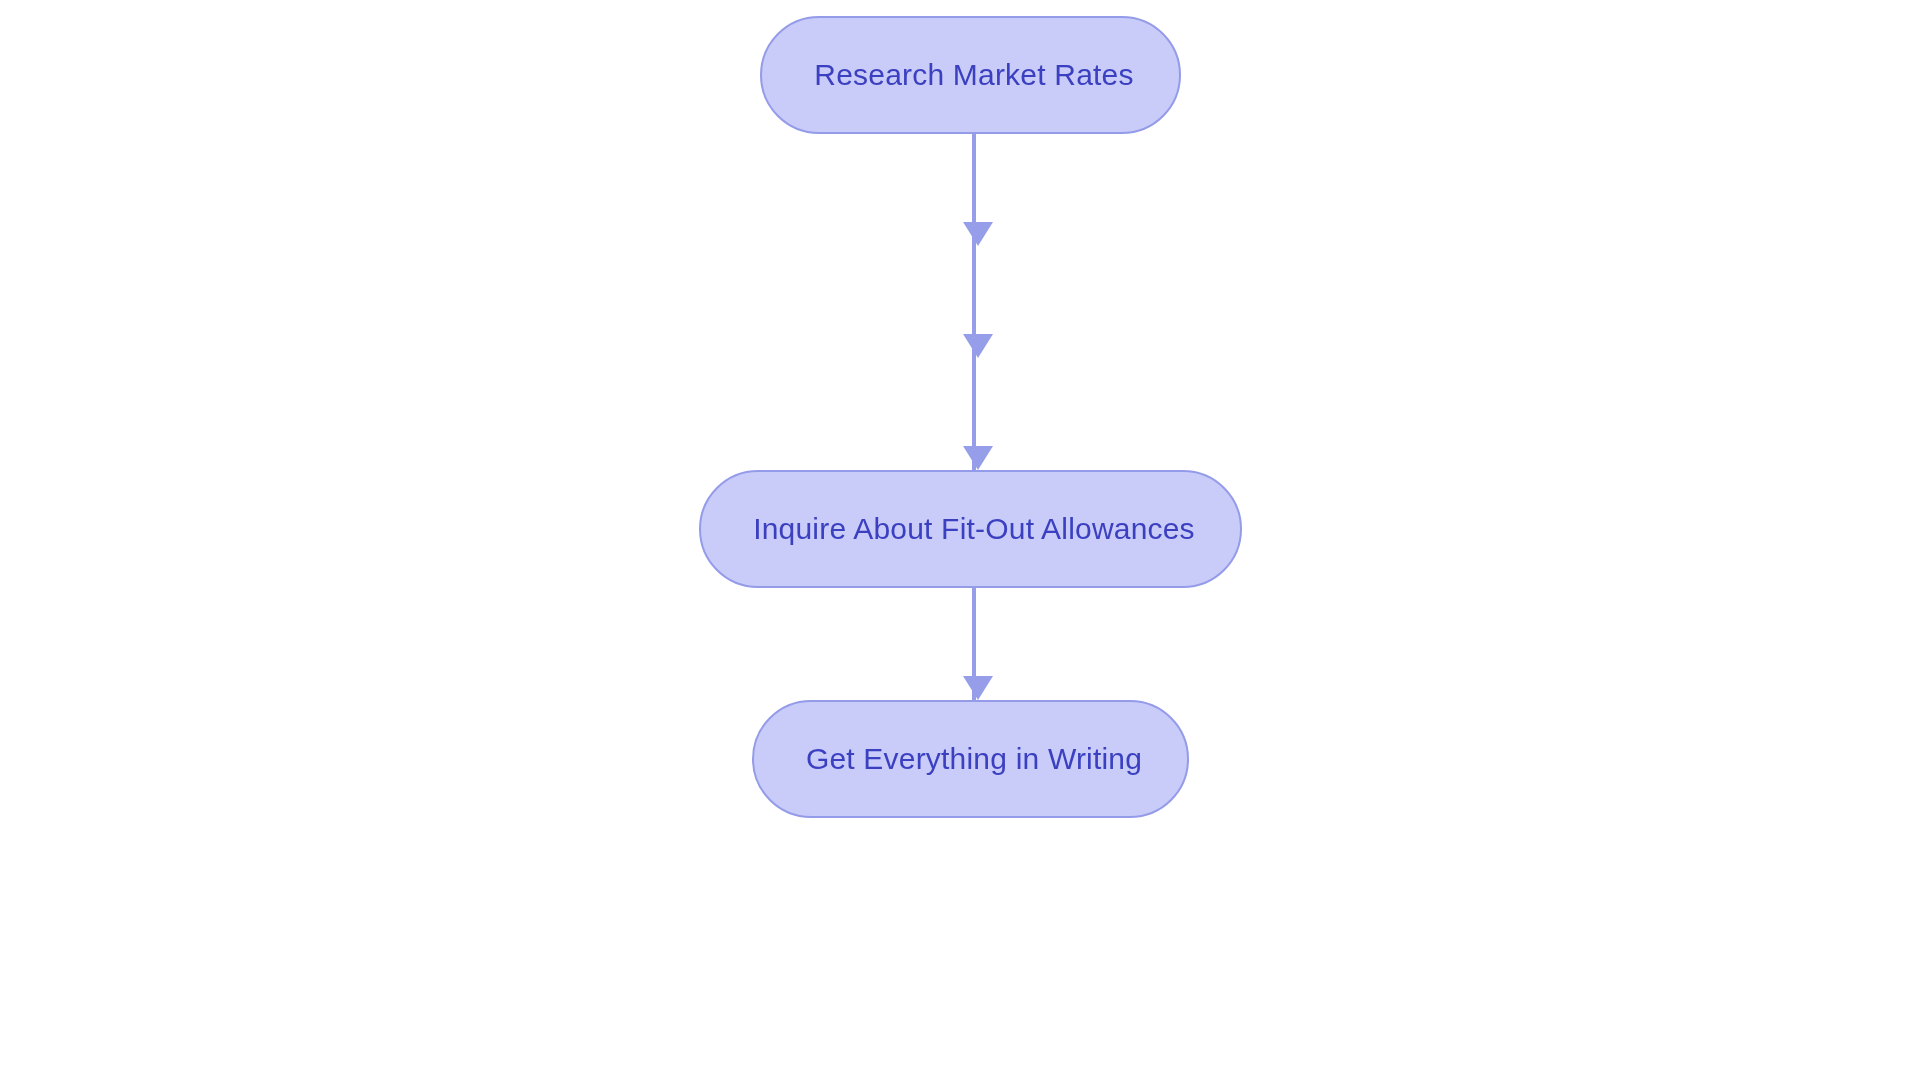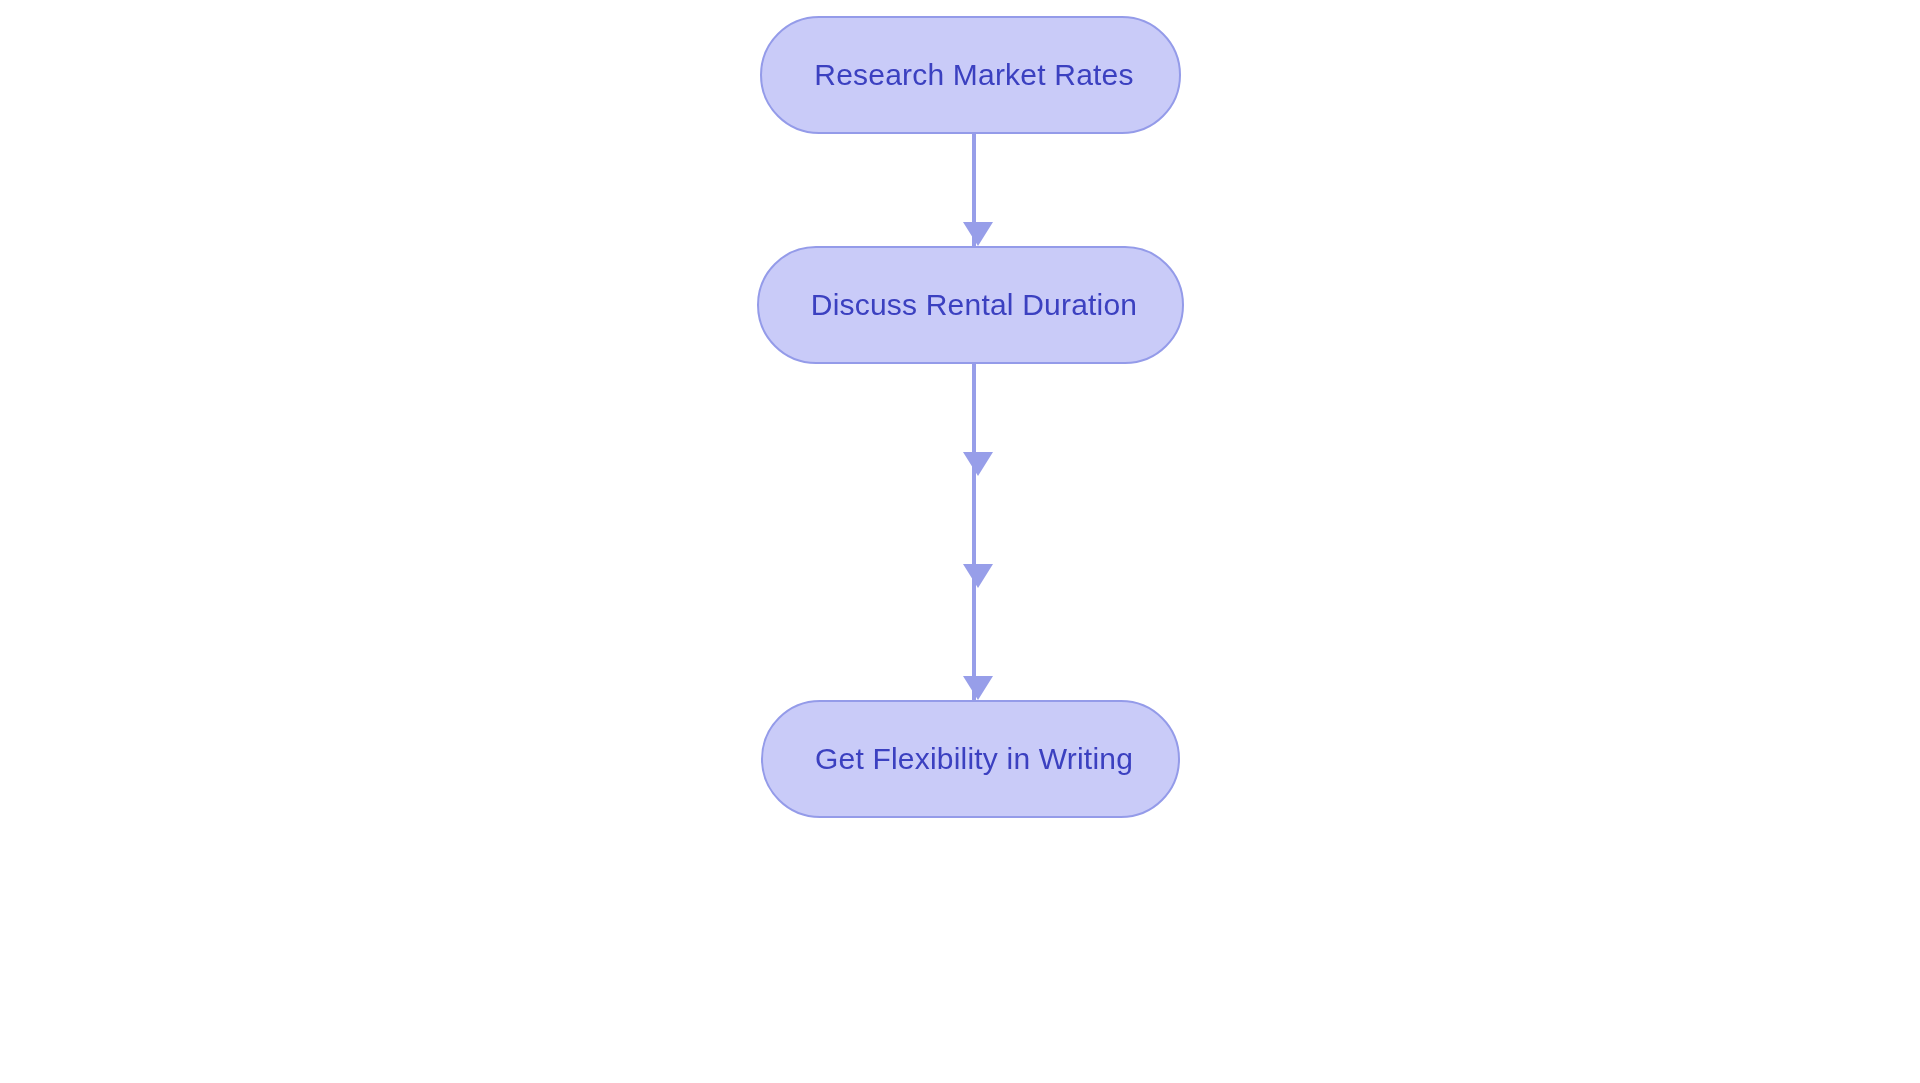--- a/index.html
+++ b/index.html
@@ -79,38 +79,38 @@
 
   <div class="node">
     <span class="node-label">Research Market Rates</span>
   </div>
 
   <div class="connector">
     <div class="line"></div>
     <div class="head"></div>
   </div>
 
-  <div class="node">
-    <span class="node-label">Discuss Rental Duration</span>
-  </div>
-
-  <div class="connector">
-    <div class="line"></div>
-    <div class="head"></div>
-  </div>
-
 
   <div class="connector">
     <div class="line"></div>
     <div class="head"></div>
   </div>
 
 
   <div class="connector">
     <div class="line"></div>
     <div class="head"></div>
   </div>
 
   <div class="node">
-    <span class="node-label">Get Flexibility in Writing</span>
+    <span class="node-label">Inquire About Fit-Out Allowances</span>
+  </div>
+
+  <div class="connector">
+    <div class="line"></div>
+    <div class="head"></div>
+  </div>
+
+  <div class="node">
+    <span class="node-label">Get Everything in Writing</span>
   </div>
 
 </div>
 
 </body></html>

